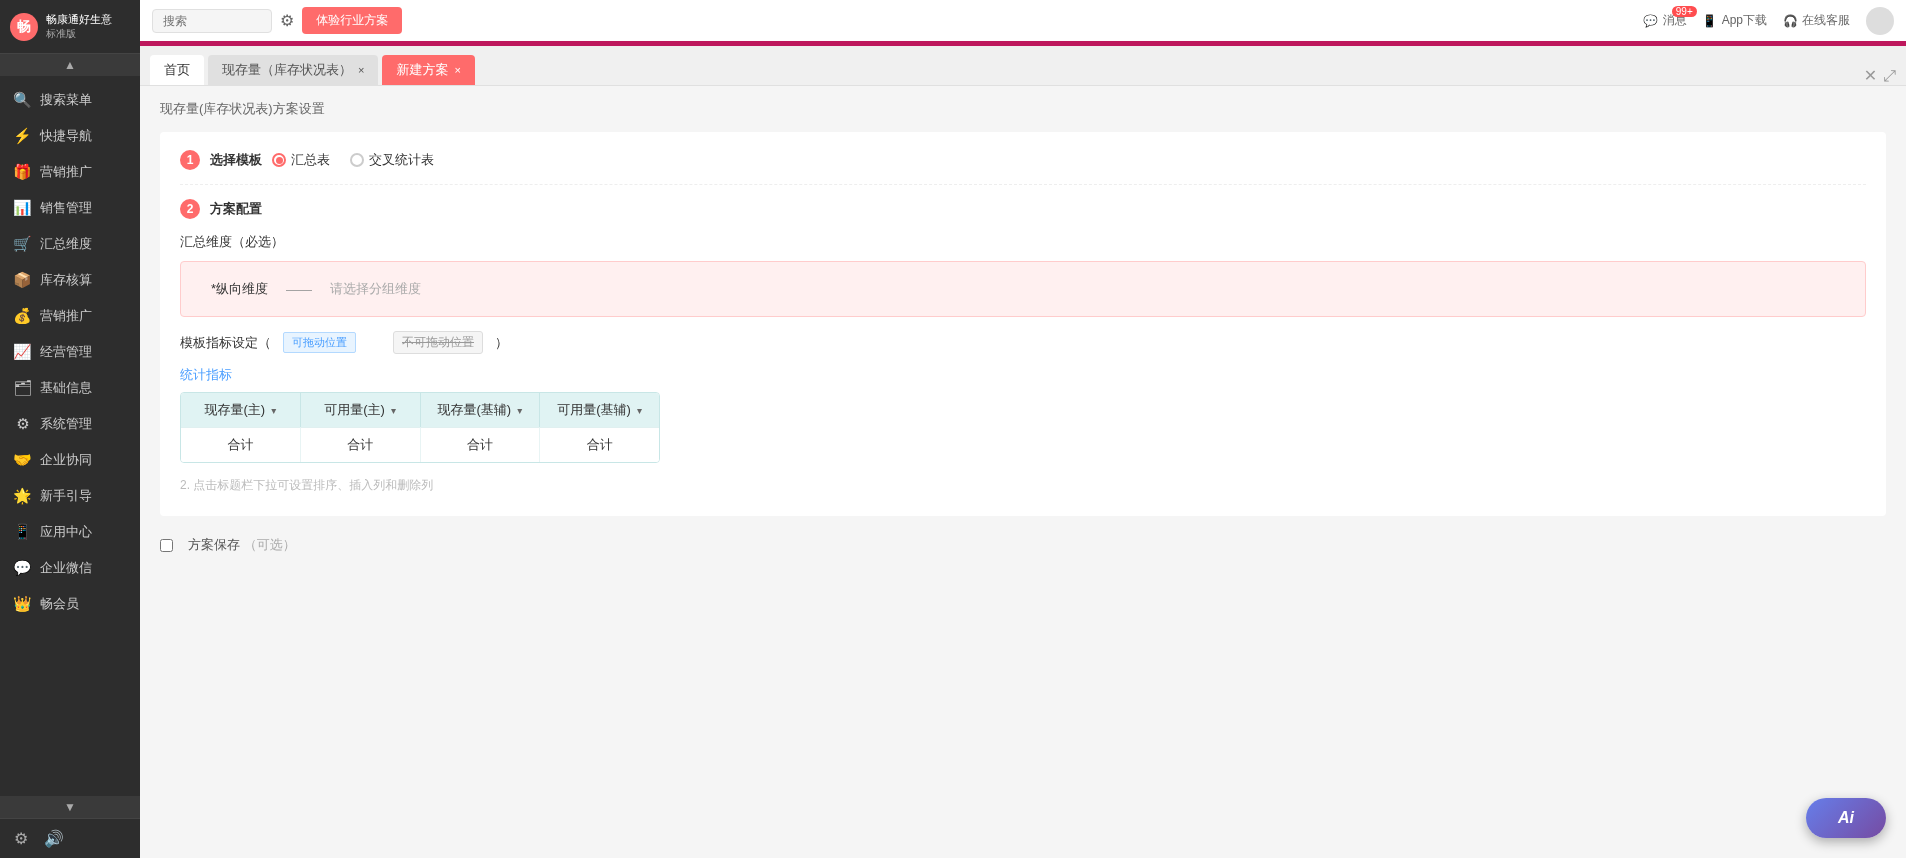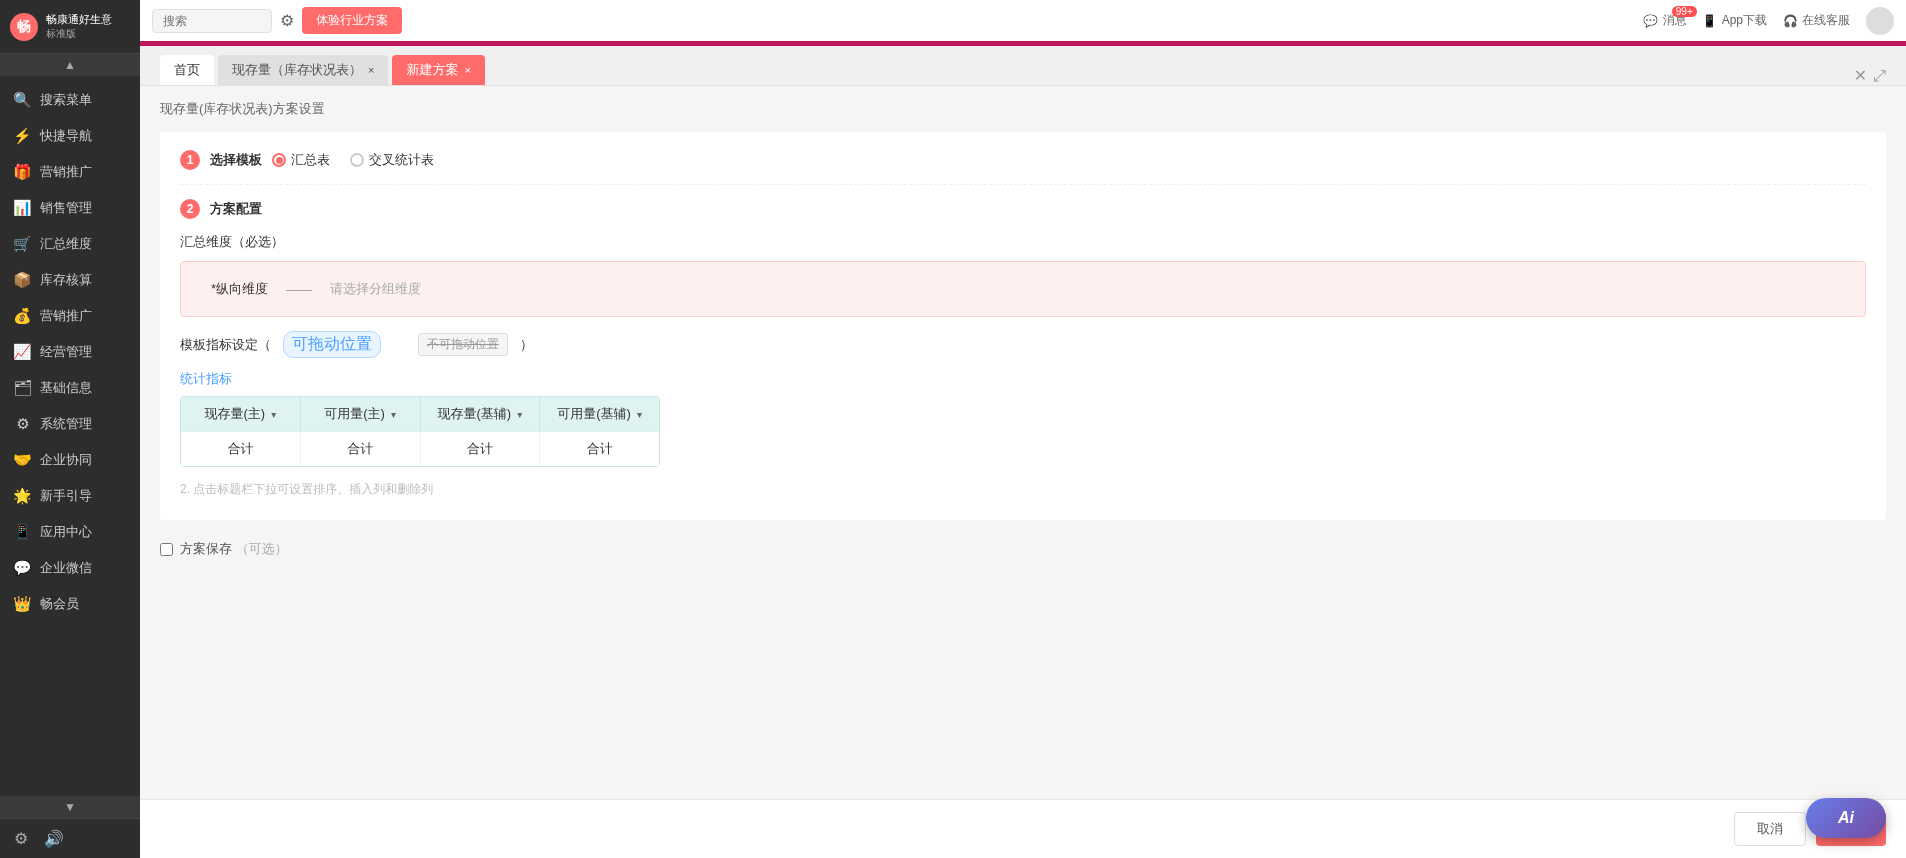--- a/index.html
+++ b/index.html
@@ -97,21 +97,21 @@
       width: 28px; height: 28px; border-radius: 50%;
       background: #ddd; display: inline-block;
     }
 
     
     .tabbar {
       background: #f0f0f0;
       height: 40px;
       display: flex;
       align-items: flex-end;
-      padding: 0 20px;
+      padding: 0 10px;
       gap: 4px;
       border-bottom: 1px solid #e0e0e0;
       flex-shrink: 0;
     }
     .tab {
       padding: 6px 14px;
       font-size: 13px;
       cursor: pointer;
       border-radius: 4px 4px 0 0;
       background: #e0e0e0;
@@ -174,22 +174,22 @@
     .dim-label { color: #333; font-size: 13px; }
     .dim-dash { color: #999; margin: 0 8px; }
     .dim-placeholder { color: #aaa; font-size: 13px; }
 
     
     .indicator-setting {
       display: flex; align-items: center; gap: 12px; margin-bottom: 12px;
     }
     .indicator-setting-label { font-size: 13px; color: #333; }
     .drag-badge {
-      background: #e8f4ff; border: 1px solid #b3d9ff; border-radius: 10px;
-      padding: 2px 8px; font-size: 16px; color: #4a9eff;
+      background: #e8f4ff; border: 1px solid #b3d9ff; border-radius: 2px;
+      padding: 2px 8px; font-size: 11px; color: #4a9eff;
     }
     .no-drag-badge {
       background: #f5f5f5; border: 1px solid #ddd; border-radius: 3px;
       padding: 2px 8px; font-size: 12px; color: #999;
       text-decoration: line-through;
     }
 
     
     .stats-section { margin-bottom: 12px; }
     .stats-title { color: #4a9eff; font-size: 13px; margin-bottom: 8px; }
@@ -208,21 +208,21 @@
     }
     .stats-data-cell:last-child { border-right: none; }
     .chevron-down { font-size: 10px; color: #666; }
 
     
     .tips-section { margin-top: 14px; }
     .tip { font-size: 12px; color: #bbb; margin-bottom: 4px; }
     .tip span { color: #ffb3b3; }
 
     
-    .save-row { display: flex; align-items: center; gap: 7px; margin-top: 20px; }
+    .save-row { display: flex; align-items: center; gap: 15px; margin-top: 20px; }
     .save-row input[type=checkbox] { cursor: pointer; }
     .save-label { font-size: 13px; color: #555; }
     .optional { color: #aaa; }
 
     
     .footer-bar {
       background: #fff; border-top: 1px solid #e8e8e8;
       padding: 12px 20px;
       display: flex; justify-content: flex-end; gap: 10px;
       flex-shrink: 0;
@@ -466,22 +466,18 @@
     <div class="save-row">
       <input type="checkbox" style="">
       <span class="save-label">
         <span>方案保存</span>
         <span class="optional">（可选）</span>
       </span>
     </div>
 
   </div>
 
-  <div class="footer-bar">
-    <button class="btn-cancel">取消</button>
-    <button class="btn-query">查询</button>
-  </div>
 
 </div>
 
 <div class="ai-bubble">
   <span>Ai</span>
 </div>
 
 </body></html>

